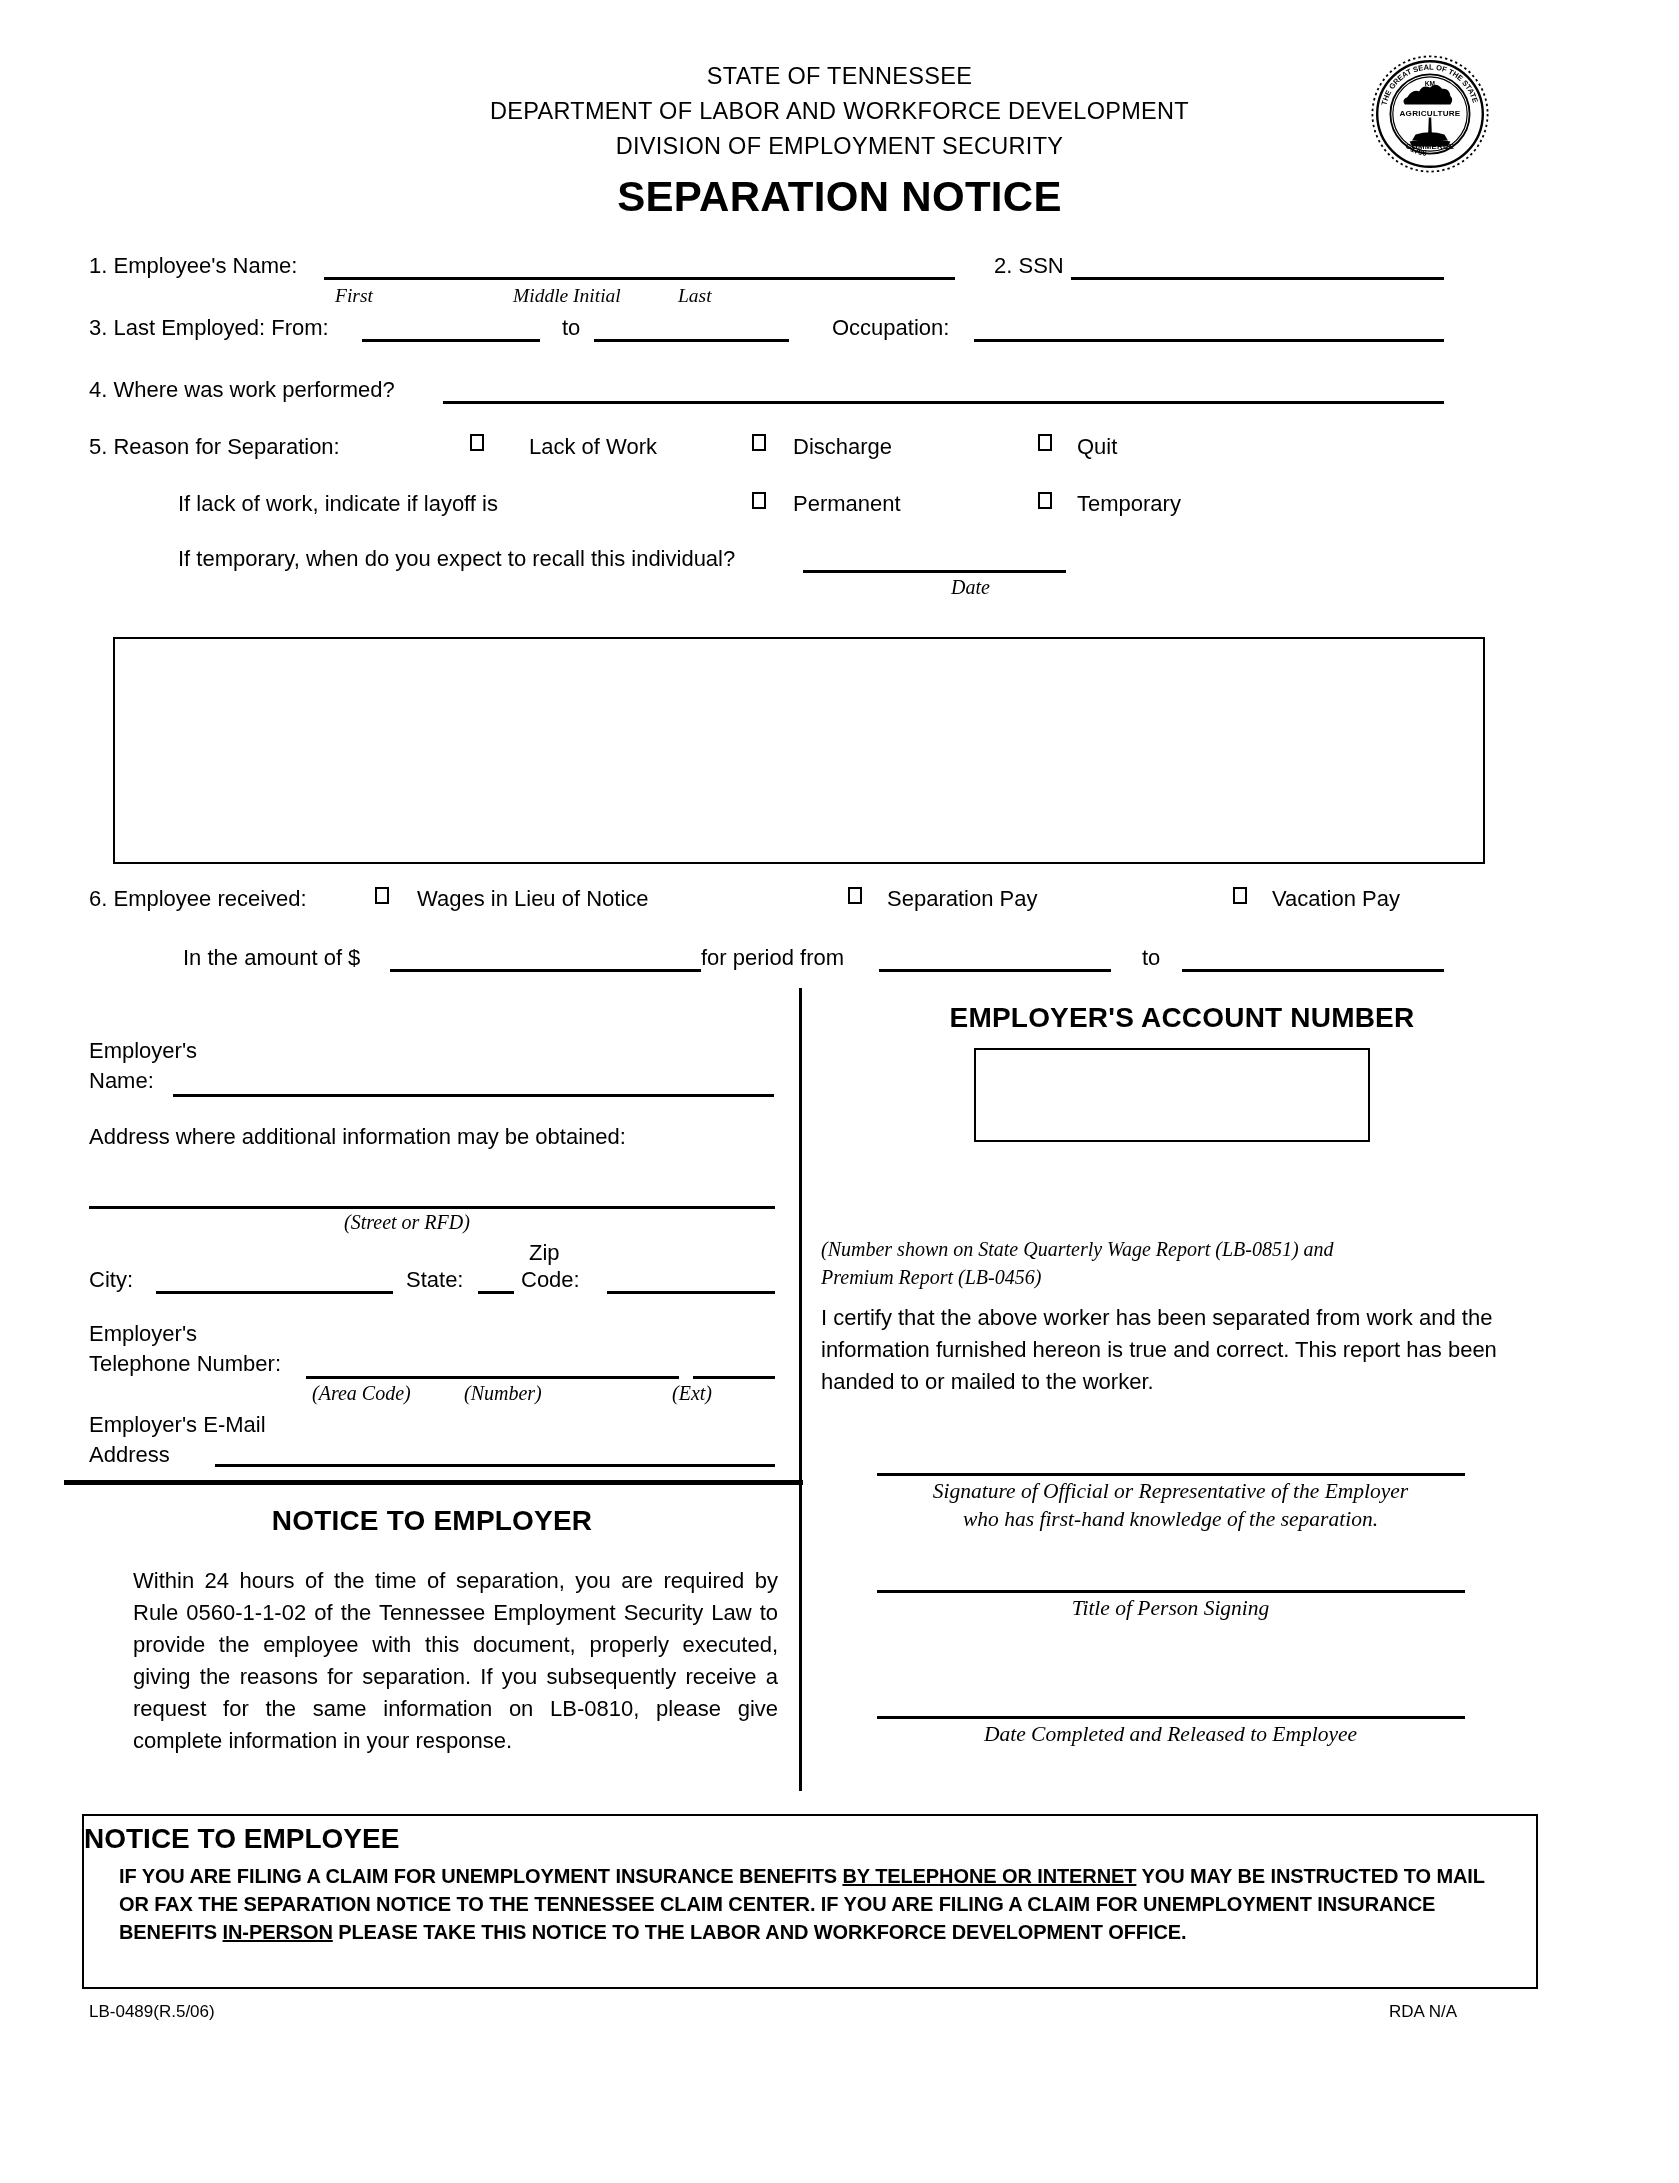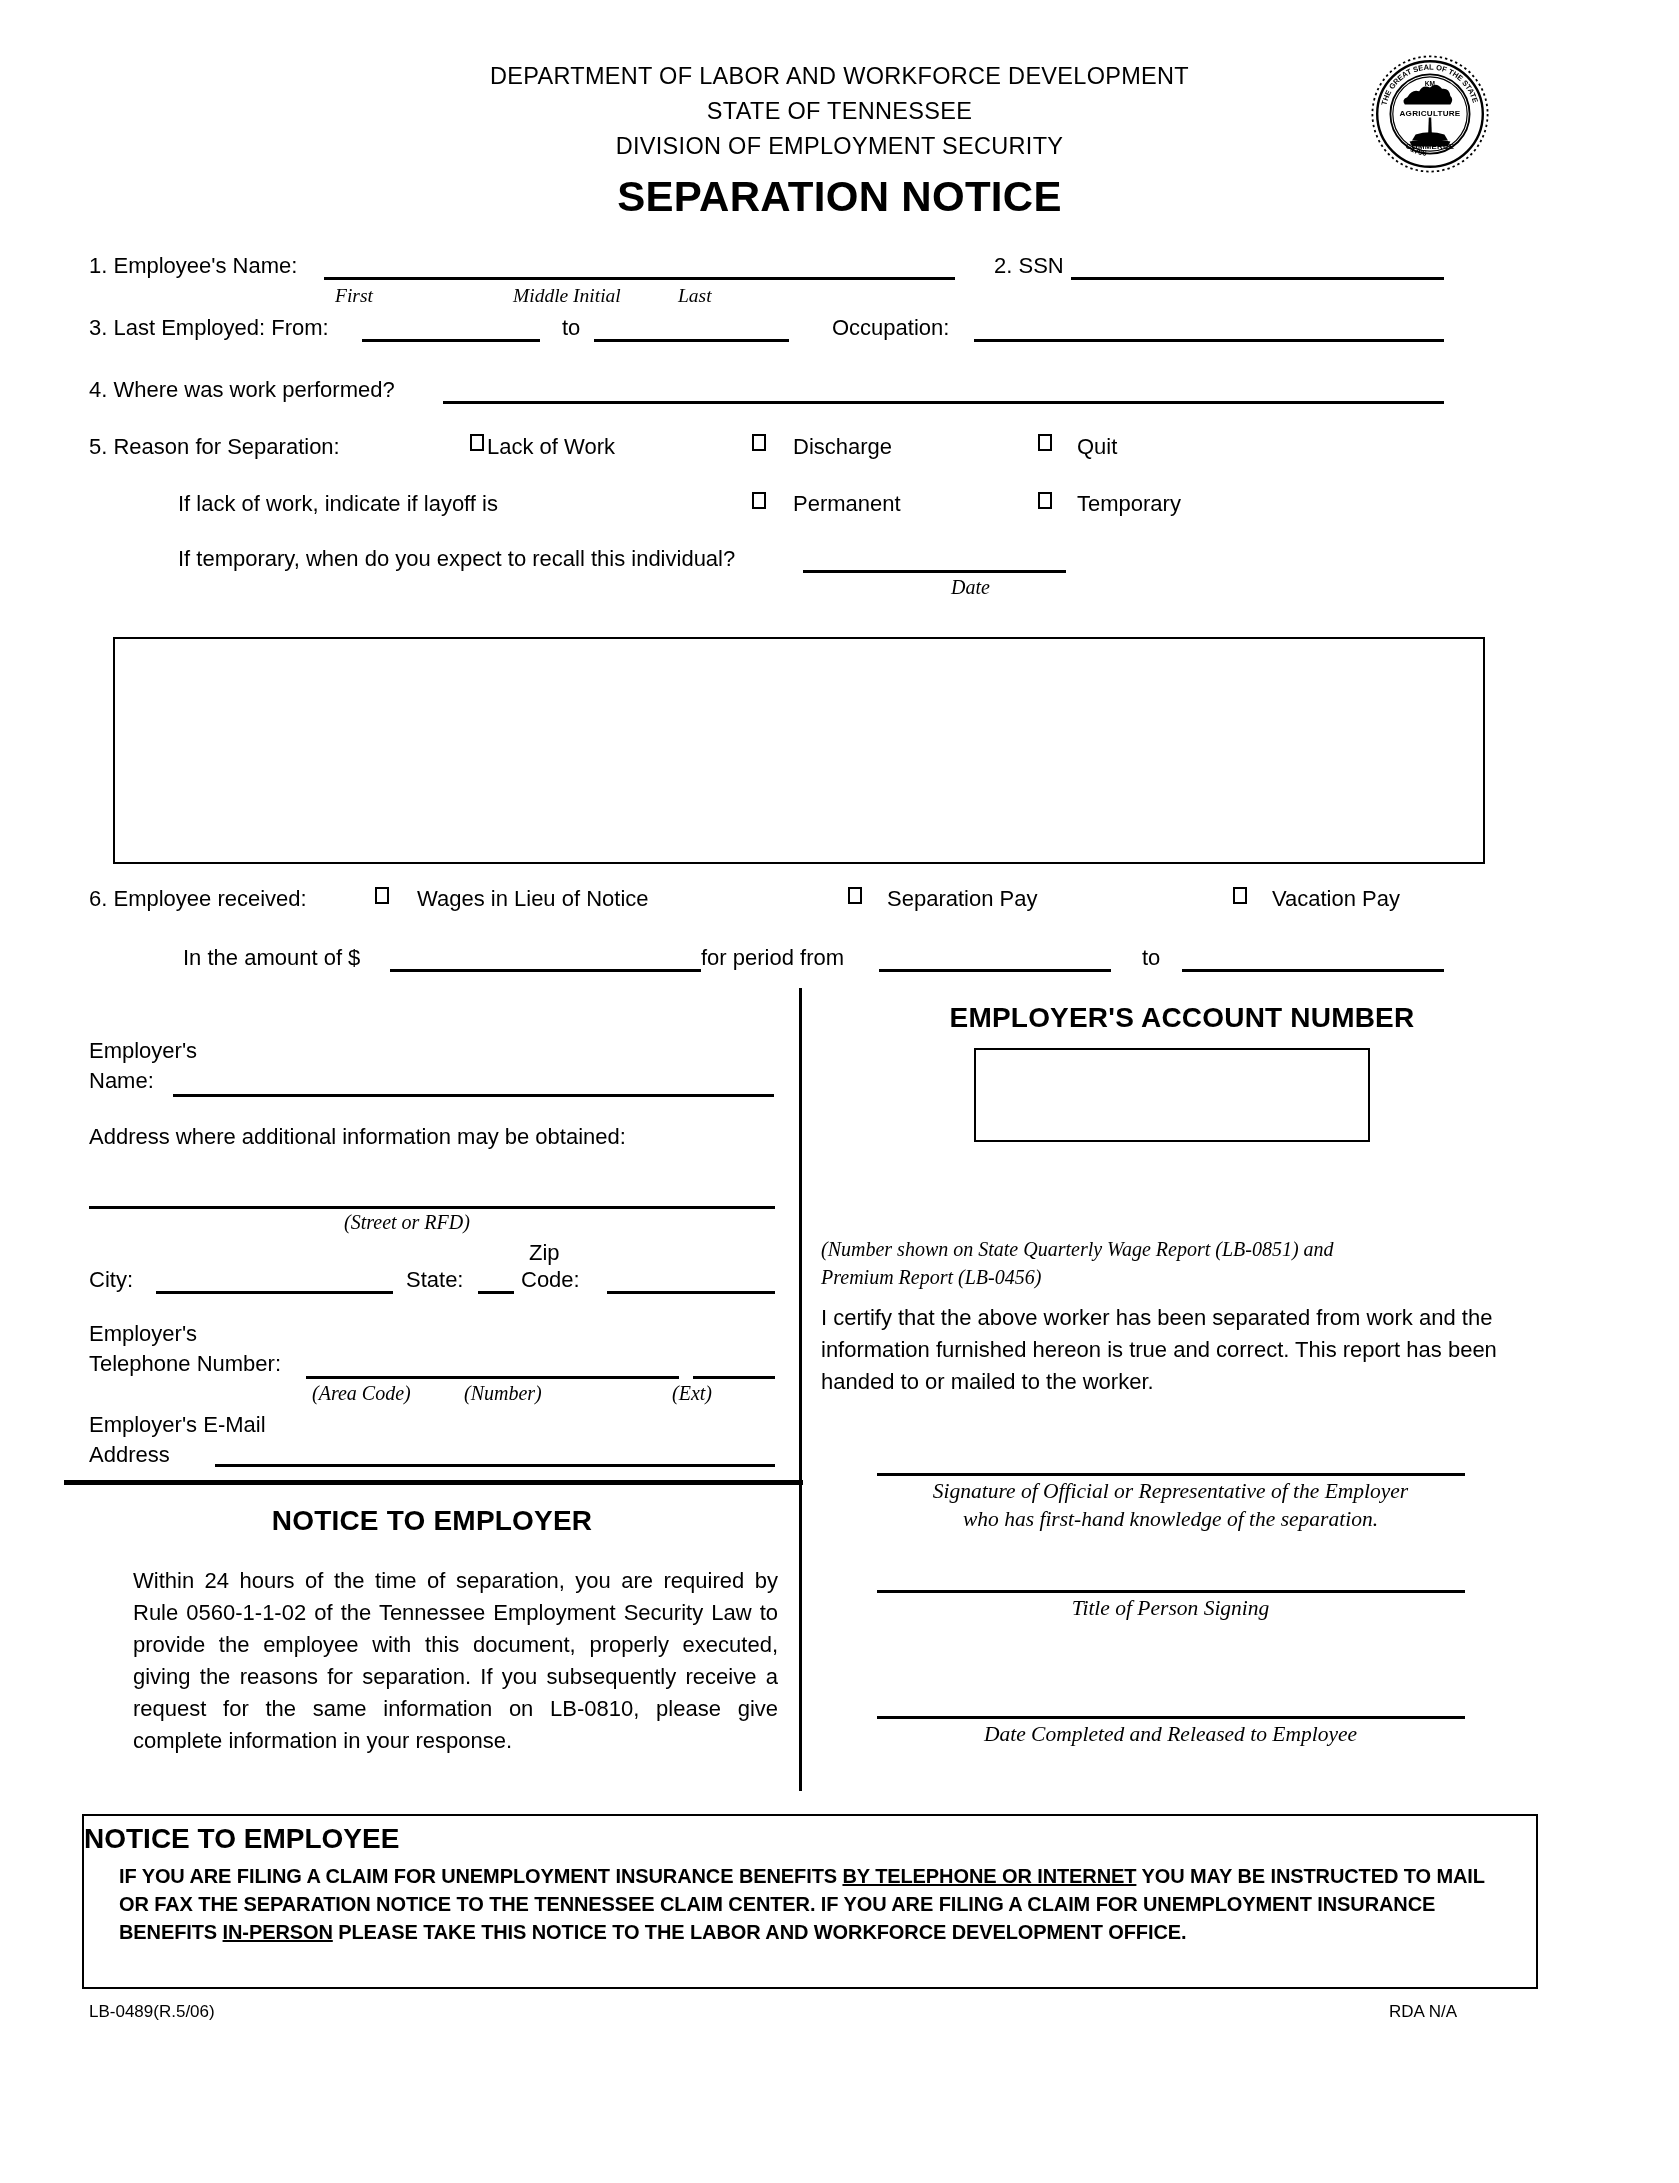--- a/index.html
+++ b/index.html
@@ -171,22 +171,22 @@
     position: absolute;
     font-size: 17px;
   }
 </style>
 </head>
 <body>
 
 <div class="page">
 
   <div class="hdr">
+    <div class="hdr-line">STATE OF TENNESSEE</div>
     <div class="hdr-line">DEPARTMENT OF LABOR AND WORKFORCE DEVELOPMENT</div>
-    <div class="hdr-line">STATE OF TENNESSEE</div>
     <div class="hdr-line">DIVISION OF EMPLOYMENT SECURITY</div>
     <div class="hdr-title">SEPARATION NOTICE</div>
   </div>
 
   <div class="seal">
     <svg viewBox="0 0 200 200" width="120" height="120">
       <defs>
         <path id="arcTop" d="M 26,100 A 74,74 0 0 1 174,100" fill="none"></path>
         <path id="arcBot" d="M 30,100 A 70,70 0 0 0 170,100" fill="none"></path>
       </defs>
@@ -226,21 +226,21 @@
   <div class="rule" style="left:594px; top:339px; width:195px;"></div>
   <div class="t" style="left:832px; top:314px;">Occupation:</div>
   <div class="rule" style="left:974px; top:339px; width:470px;"></div>
 
   <div class="t" style="left:89px; top:376px;">4. Where was work performed?</div>
   <div class="rule" style="left:443px; top:401px; width:1001px;"></div>
 
   <div class="t" style="left:89px; top:433px;">5. Reason for Separation:</div>
 
   <div class="cbx" style="left:470px; top:434px;"></div>
-  <div class="t" style="left:487px; top:433px;">Lack of Work</div>
+  <div class="t" style="left:529px; top:433px;">Lack of Work</div>
 
   <div class="cbx" style="left:752px; top:434px;"></div>
   <div class="t" style="left:793px; top:433px;">Discharge</div>
 
   <div class="cbx" style="left:1038px; top:434px;"></div>
   <div class="t" style="left:1077px; top:433px;">Quit</div>
 
   <div class="t" style="left:178px; top:490px;">If lack of work, indicate if layoff is</div>
   <div class="cbx" style="left:752px; top:492px;"></div>
   <div class="t" style="left:793px; top:490px;">Permanent</div>

